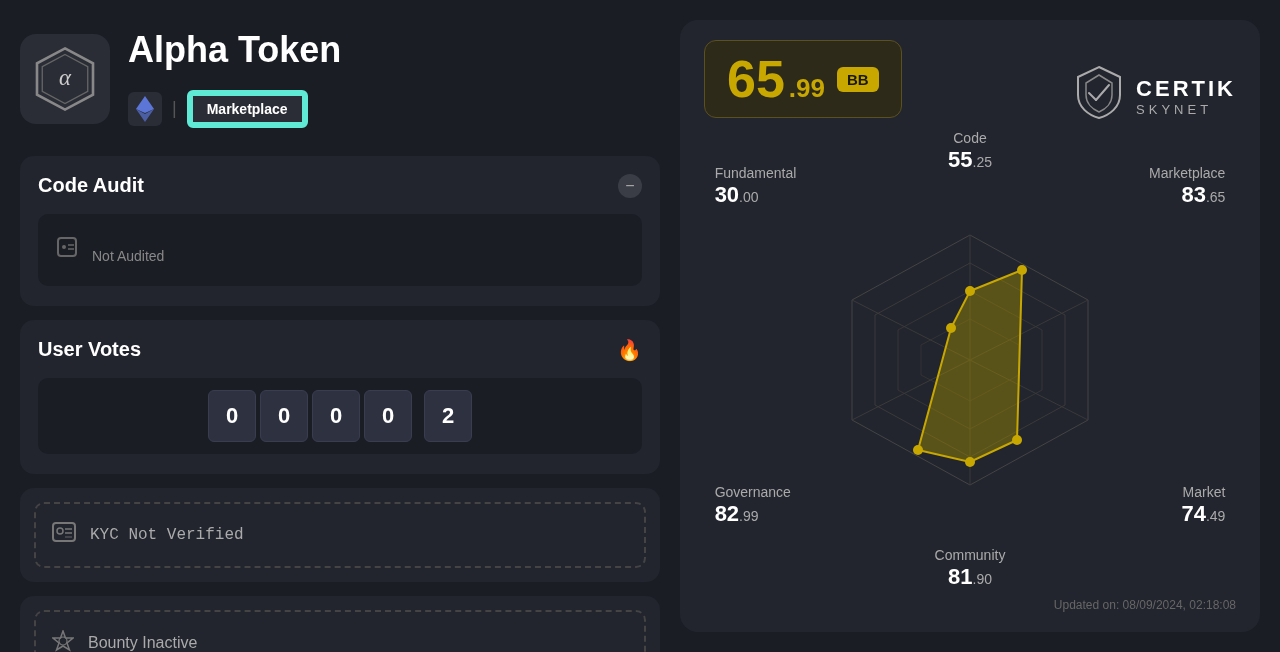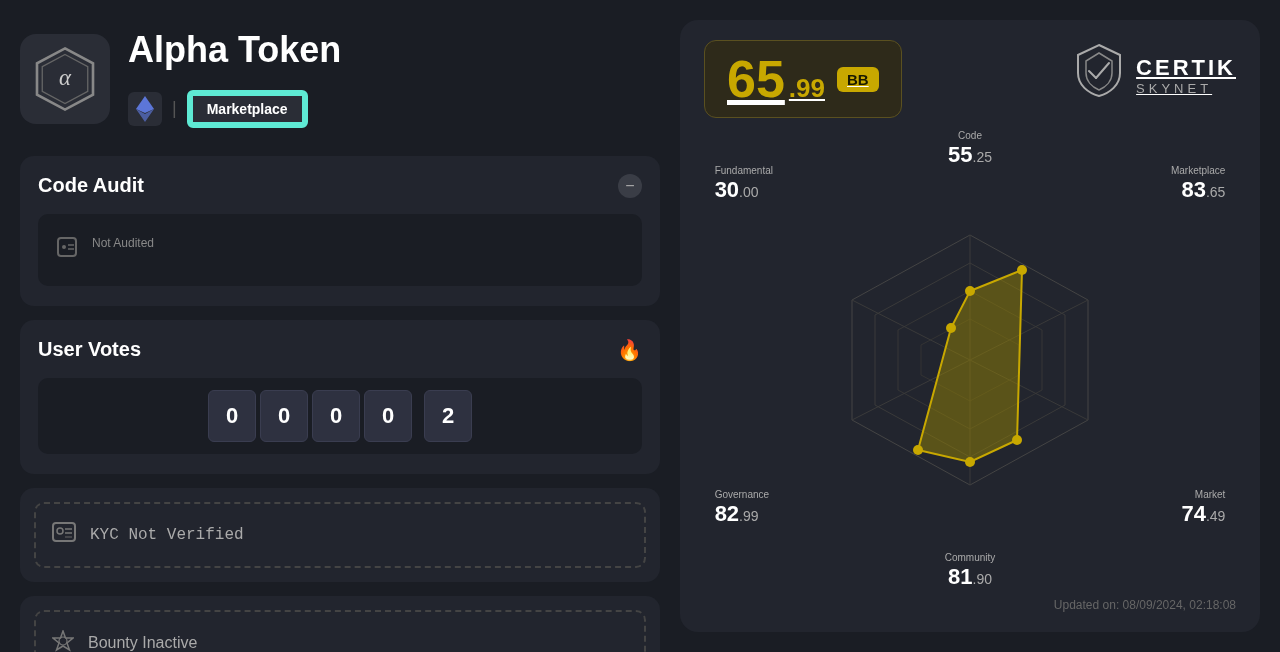--- a/index.html
+++ b/index.html
@@ -118,24 +118,24 @@
       border: none;
     }
     .fire-icon {
       font-size: 20px;
     }
     .not-audited-box {
       background: #1a1d24;
       border-radius: 10px;
       padding: 22px 18px;
       display: flex;
-      align-items: flex-start;
+      align-items: flex-end;
       gap: 14px;
       color: #888;
-      font-size: 12px;
+      font-size: 14px;
     }
     .not-audited-icon {
       font-size: 22px;
       color: #666;
     }
     .vote-display {
       display: flex;
       align-items: center;
       gap: 4px;
       background: #1a1d24;
@@ -182,24 +182,23 @@
       flex: 1;
       background: #22252e;
       border-radius: 18px;
       padding: 20px 24px;
       display: flex;
       flex-direction: column;
       position: relative;
     }
     .right-header {
       display: flex;
-      align-items: flex-start;
+      align-items: flex-end;
       justify-content: space-between;
       margin-bottom: 10px;
-      text-decoration: underline;
     }
     .score-box {
       background: #2e2a1a;
       border: 1px solid #5a5020;
       border-radius: 12px;
       padding: 12px 22px;
       display: flex;
       align-items: baseline;
       gap: 4px;
     }
@@ -256,21 +255,21 @@
       display: flex;
       align-items: center;
       justify-content: center;
       position: relative;
     }
     .radar-label {
       position: absolute;
       text-align: center;
     }
     .radar-label .label-name {
-      font-size: 10px;
+      font-size: 14px;
       color: #aaa;
       line-height: 1.2;
     }
     .radar-label .label-value {
       font-size: 22px;
       font-weight: 700;
       color: #fff;
     }
     .radar-label .label-decimal {
       font-size: 14px;

